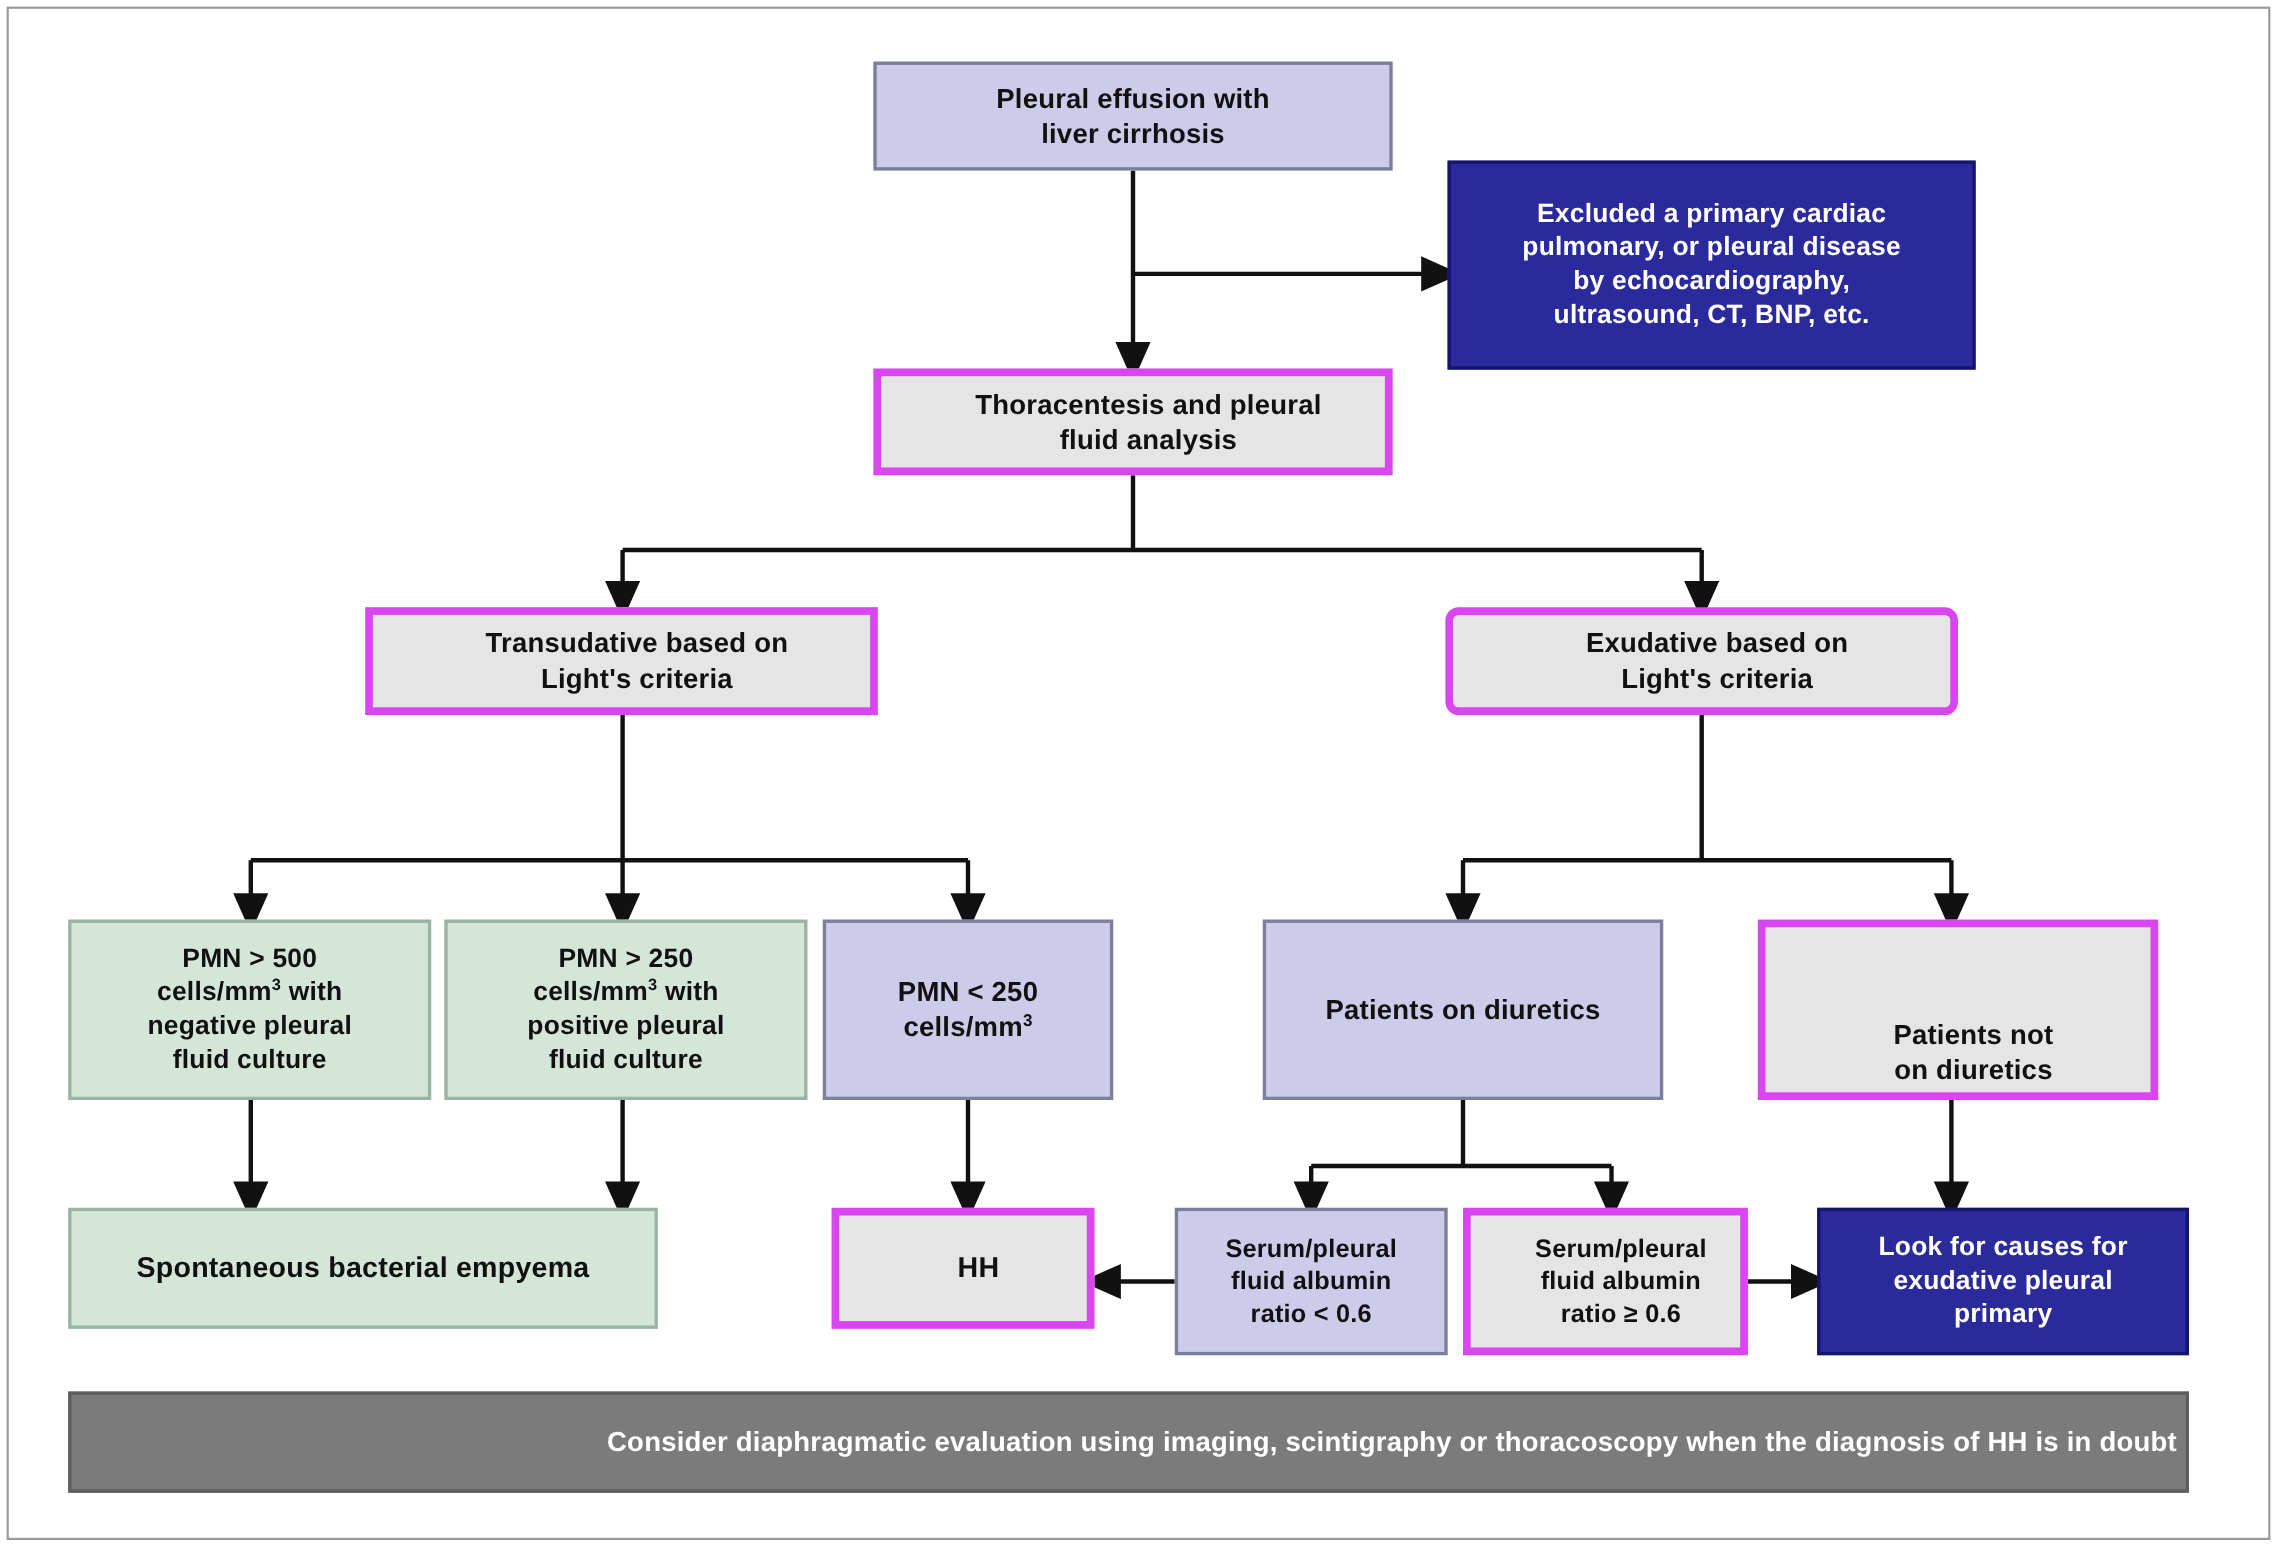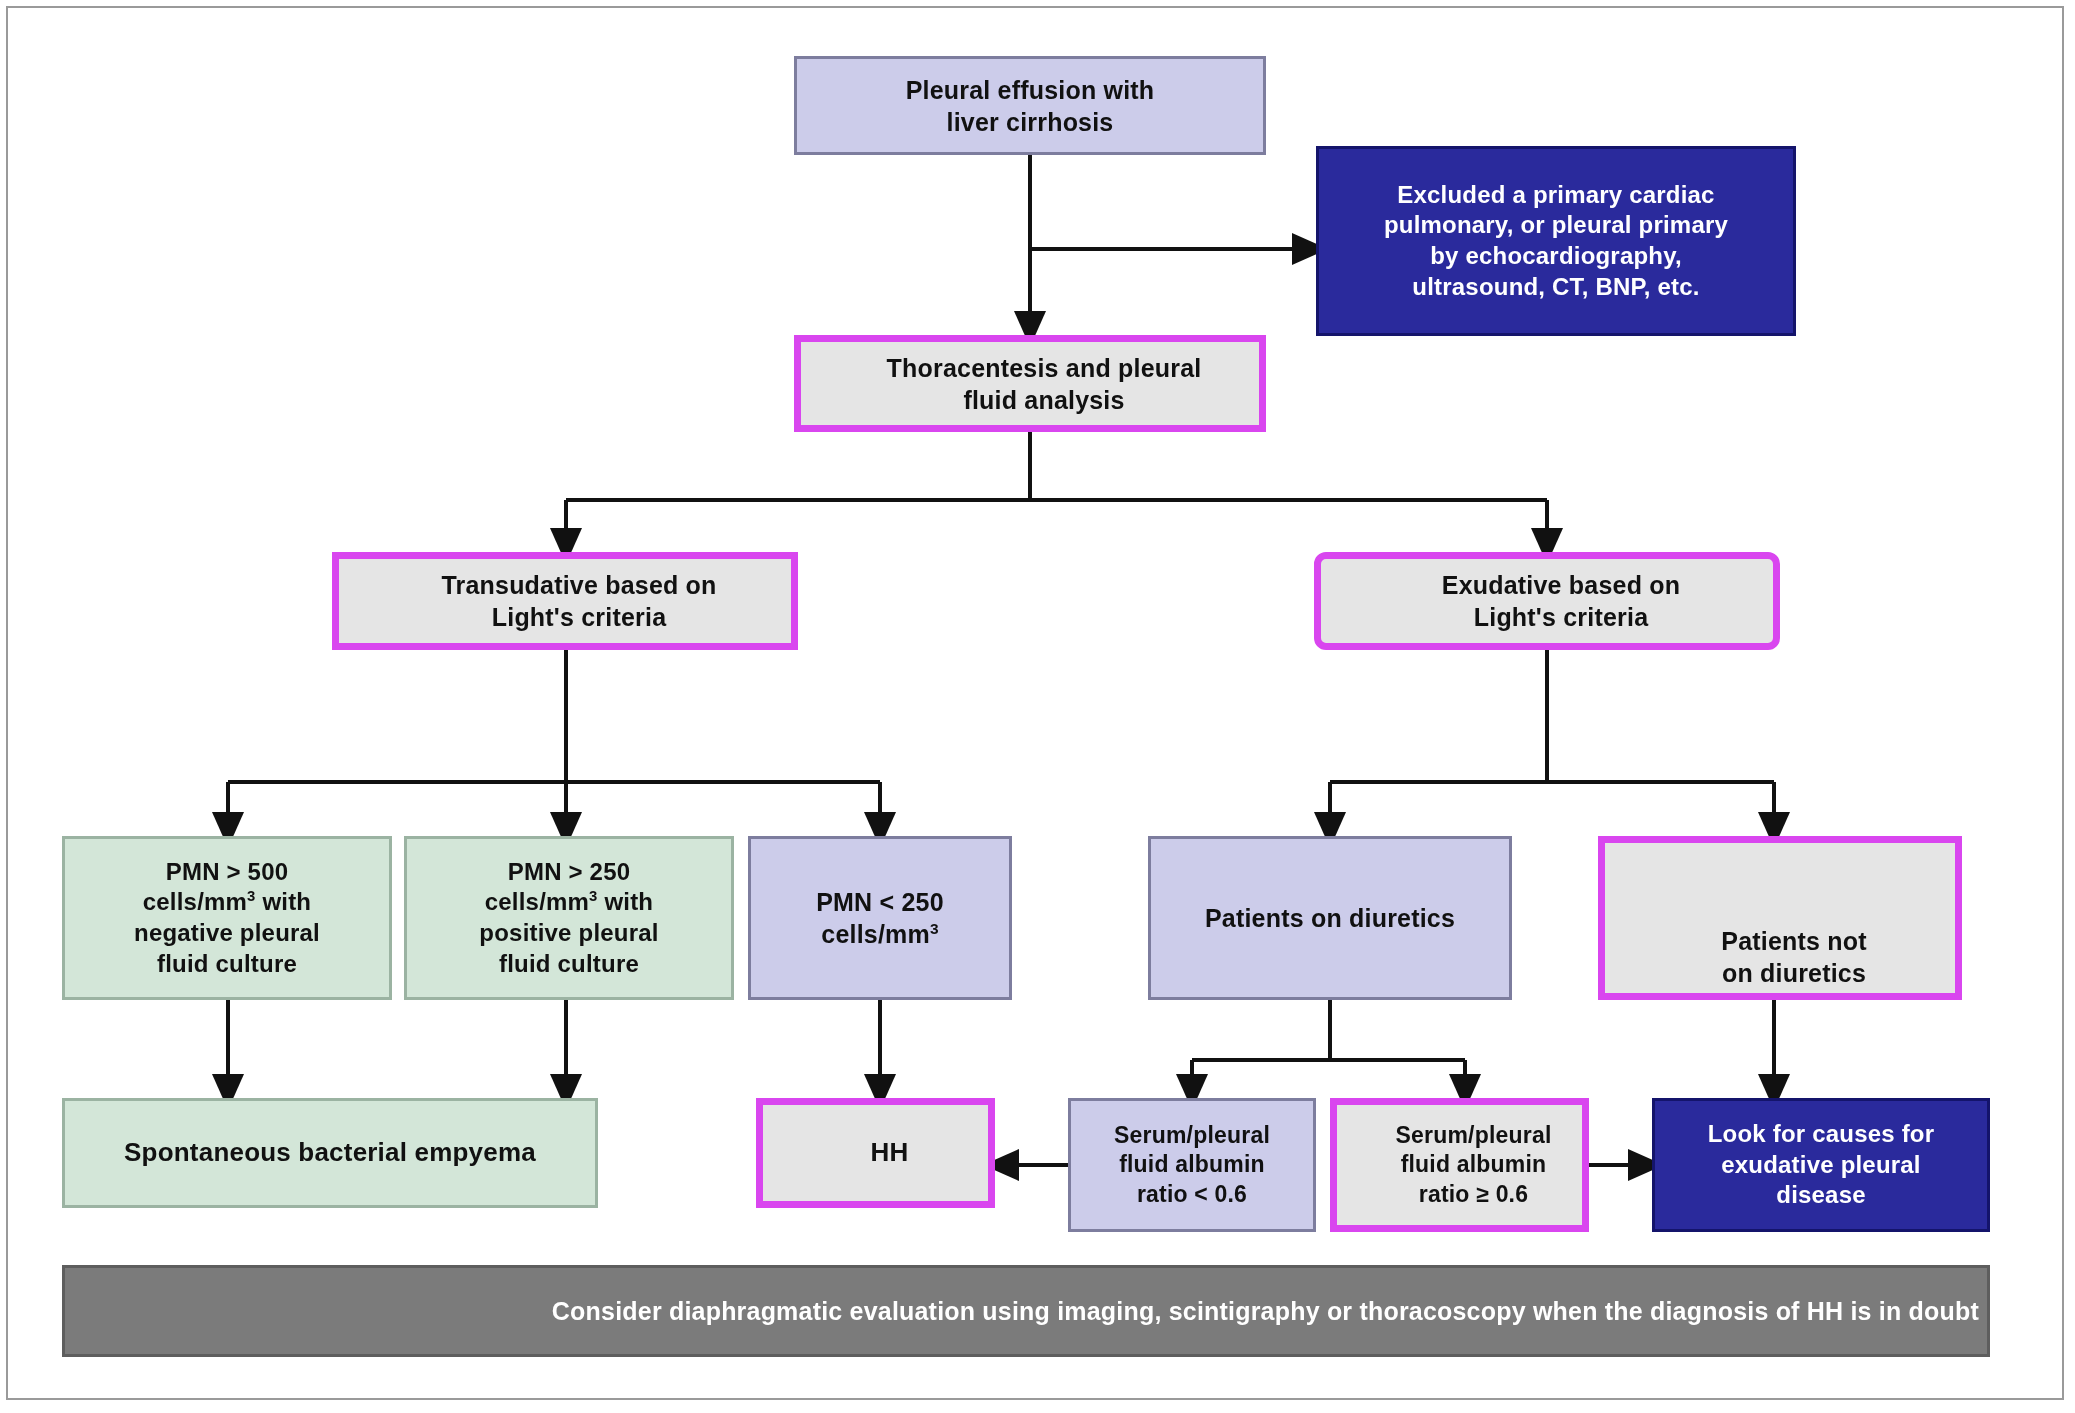--- a/index.html
+++ b/index.html
@@ -134,21 +134,21 @@
   <div class="node lav" style="left:794px; top:56px; width:472px; height:99px; font-size:25px;">
     <div class="txt">
       <div>Pleural effusion with</div>
       <div>liver cirrhosis</div>
     </div>
   </div>
 
   <div class="node navy" style="left:1316px; top:146px; width:480px; height:190px; font-size:24px;">
     <div class="txt">
       <div>Excluded a primary cardiac</div>
-      <div>pulmonary, or pleural primary</div>
+      <div>pulmonary, or pleural disease</div>
       <div>by echocardiography,</div>
       <div>ultrasound, CT, BNP, etc.</div>
     </div>
   </div>
 
   <div class="node plain" style="left:794px; top:335px; width:472px; height:97px; font-size:25px;">
     <div class="txt">
       <div>Thoracentesis and pleural</div>
       <div>fluid analysis</div>
     </div>
@@ -231,21 +231,21 @@
       <div>Serum/pleural</div>
       <div>fluid albumin</div>
       <div>ratio ≥ 0.6</div>
     </div>
   </div>
 
   <div class="node navy" style="left:1652px; top:1098px; width:338px; height:134px; font-size:24px;">
     <div class="txt">
       <div>Look for causes for</div>
       <div>exudative pleural</div>
-      <div>disease</div>
+      <div>primary</div>
     </div>
   </div>
 
   <div class="node graybar" style="left:62px; top:1265px; width:1928px; height:92px; font-size:25px;text-align:right;">
     <div class="txt">
       <div>Consider diaphragmatic evaluation using imaging, scintigraphy or thoracoscopy when the diagnosis of HH is in doubt</div>
     </div>
   </div>
 </div>
 

